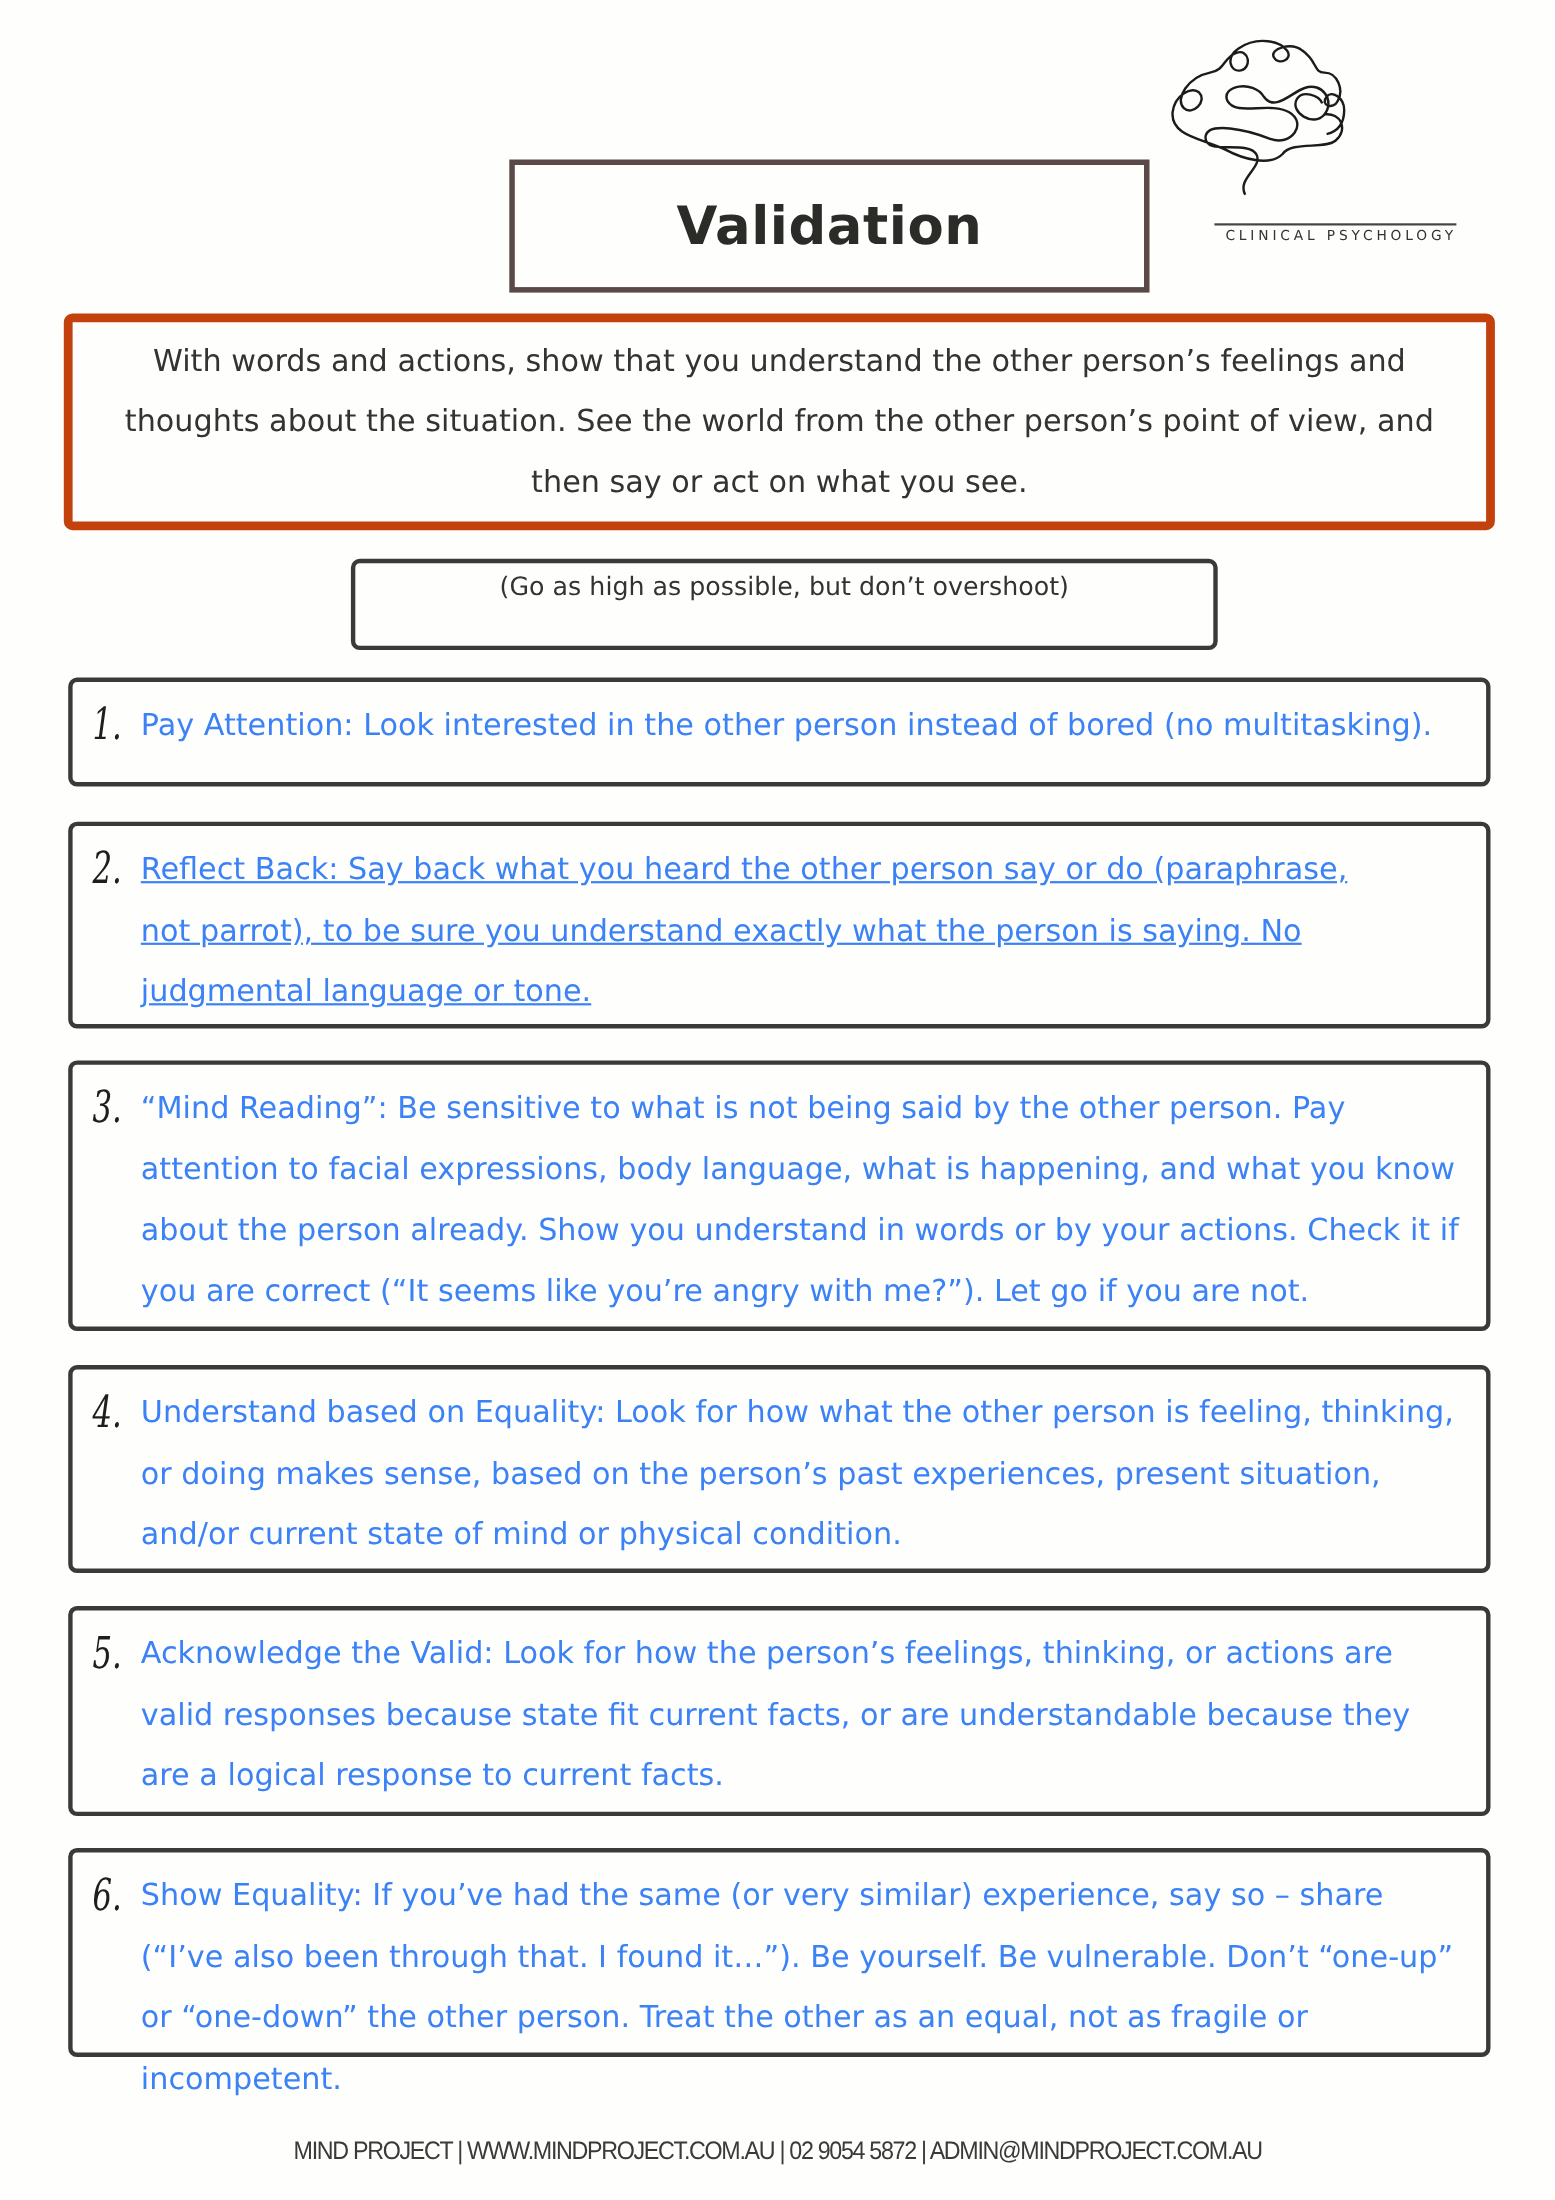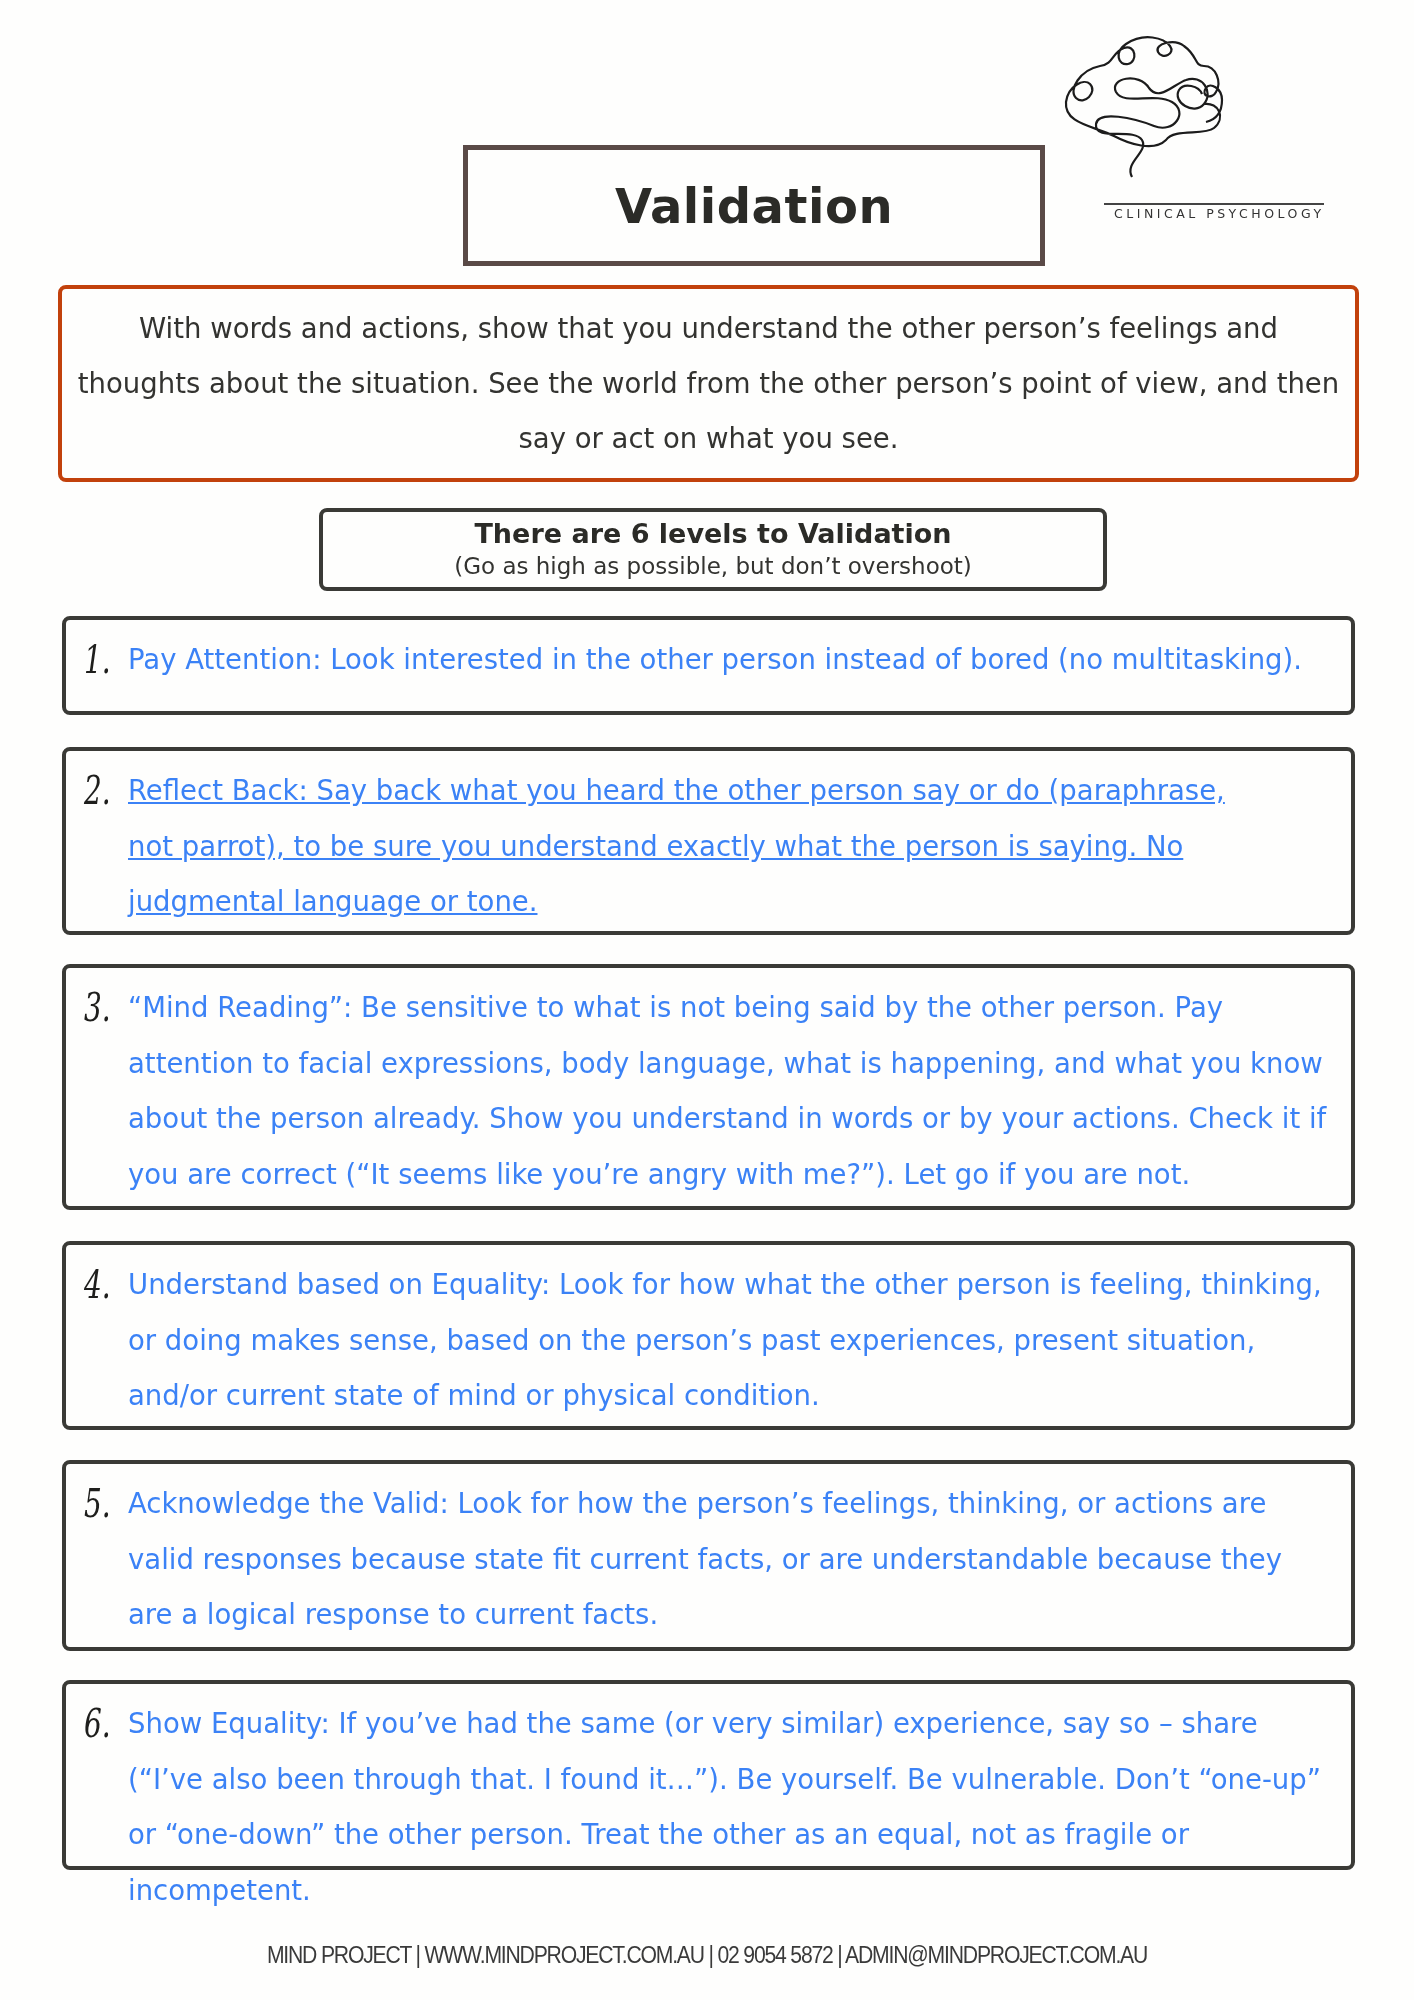--- a/index.html
+++ b/index.html
@@ -2,21 +2,21 @@
 <html><head>
 <meta charset="utf-8">
 <style>
   html, body { margin:0; padding:0; background:#fefefd; }
   body { width:1414px; height:2000px; position:relative; overflow:hidden;
          font-family:"DejaVu Sans", sans-serif; color:#2e2e2a; }
   .abs { position:absolute; box-sizing:border-box; }
   .title-box { left:463px; top:145px; width:582px; height:121px;
                border:5px solid #5a4a47; display:flex; align-items:center; justify-content:center; }
   .title-text { font-family:"DejaVu Sans", sans-serif; font-weight:bold; font-size:48px; color:#2b2b27; letter-spacing:0.5px; }
-  .intro-box { left:58px; top:285px; width:1301px; height:197px; border:4px solid #c2410c; border-radius:8px;
+  .intro-box { left:58px; top:285px; width:1301px; height:197px; border:8px solid #c2410c; border-radius:8px;
                display:flex; align-items:center; justify-content:center; text-align:center; padding:0 14px; }
   .intro-text { font-size:27.5px; line-height:55px; color:#333330; }
   .levels-box { left:319px; top:508px; width:788px; height:83px; border:4px solid #3a3a36; border-radius:8px;
                 text-align:center; padding-top:6px; }
   .levels-title { font-weight:bold; font-size:27px; line-height:32px; color:#2b2b27; }
   .levels-sub { font-size:23px; line-height:32px; color:#333330; }
   .item-box { left:62px; width:1293px; border:4px solid #3a3a36; border-radius:8px; padding:18px 16px 0 18px; }
   .item-row { display:flex; align-items:flex-start; }
   .num { font-family:"DejaVu Serif", serif; font-size:40px; font-weight:normal; color:#1e1e1c; width:44px; flex:none; line-height:46px; margin-top:-2px; font-style:italic; transform:scaleX(0.7); transform-origin:left; }
   .item-text { font-size:27.5px; line-height:55.5px; color:#3b82f6; margin-top:-6px; }
@@ -40,21 +40,20 @@
 
 <div class="abs title-box">
   <span class="title-text">Validation</span>
 </div>
 
 <div class="abs intro-box">
   <div class="intro-text">With words and actions, show that you understand the other person’s feelings and thoughts about the situation. See the world from the other person’s point of view, and then say or act on what you see.</div>
 </div>
 
 <div class="abs levels-box">
-  <div class="levels-title">There are 6 levels to Validation</div>
   <div class="levels-sub">(Go as high as possible, but don’t overshoot)</div>
 </div>
 
 <div class="abs item-box" style="top:616px;height:99px;">
   <div class="item-row">
     <span class="num">1.</span>
     <span class="item-text">Pay Attention: Look interested in the other person instead of bored (no multitasking).</span>
   </div>
 </div>
 

